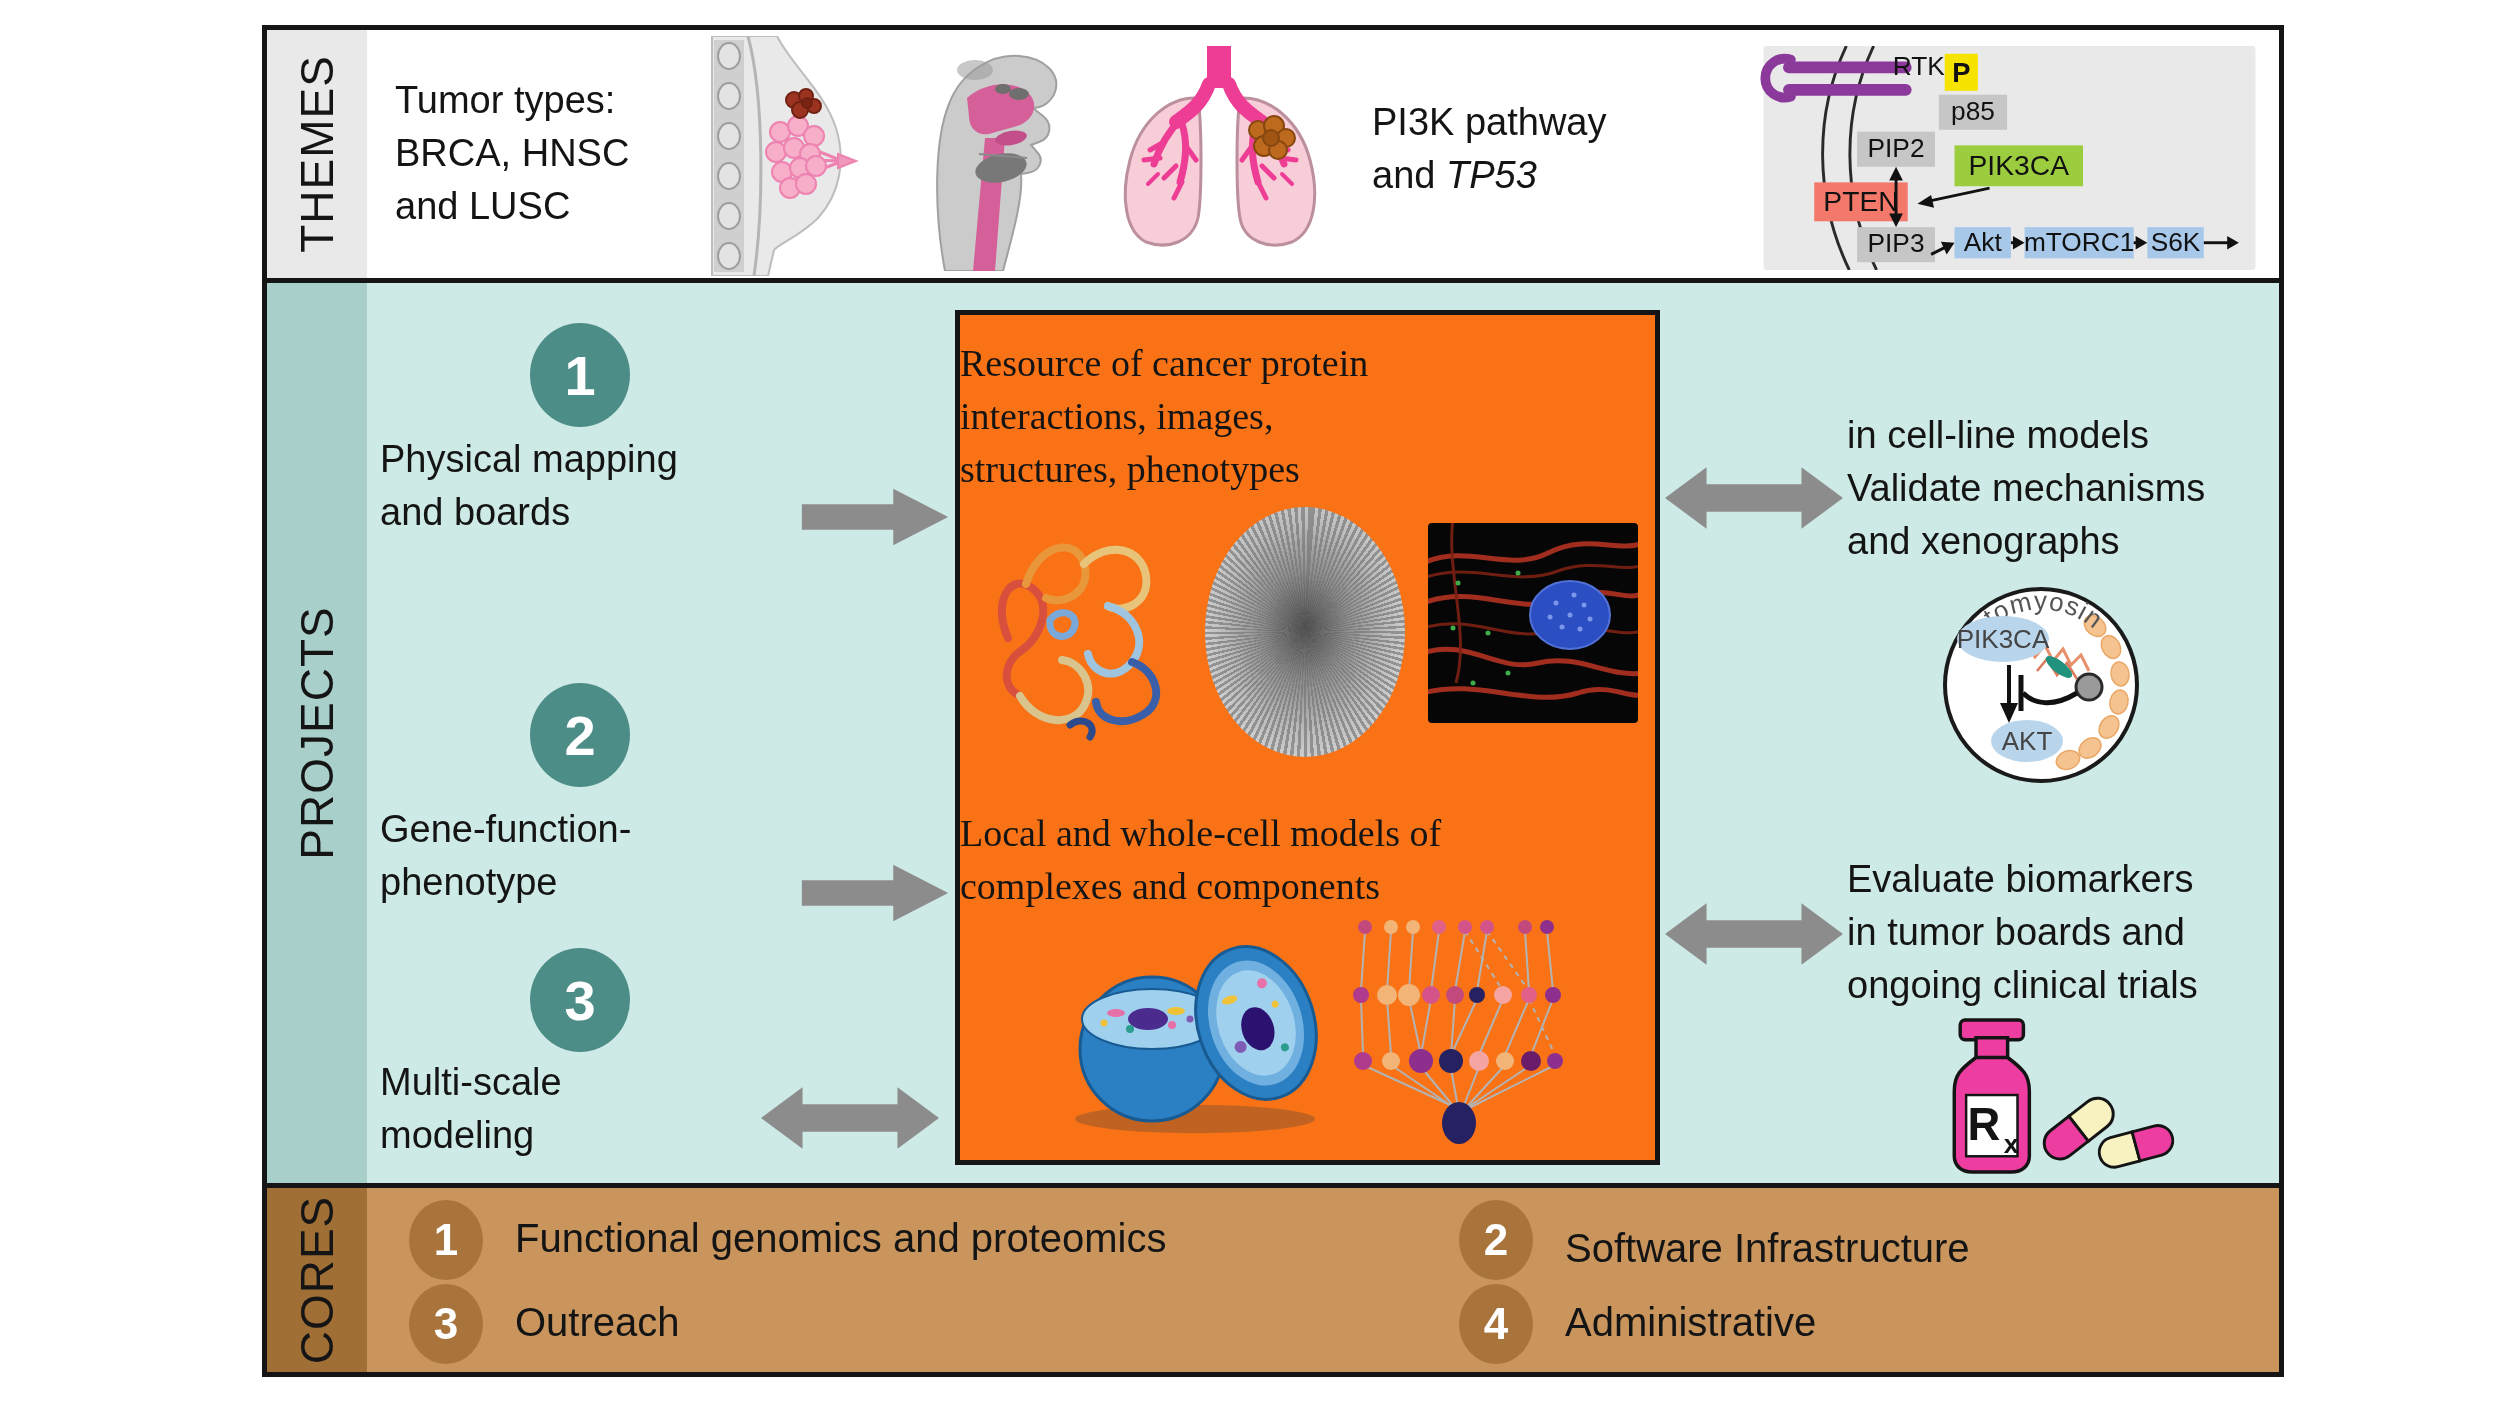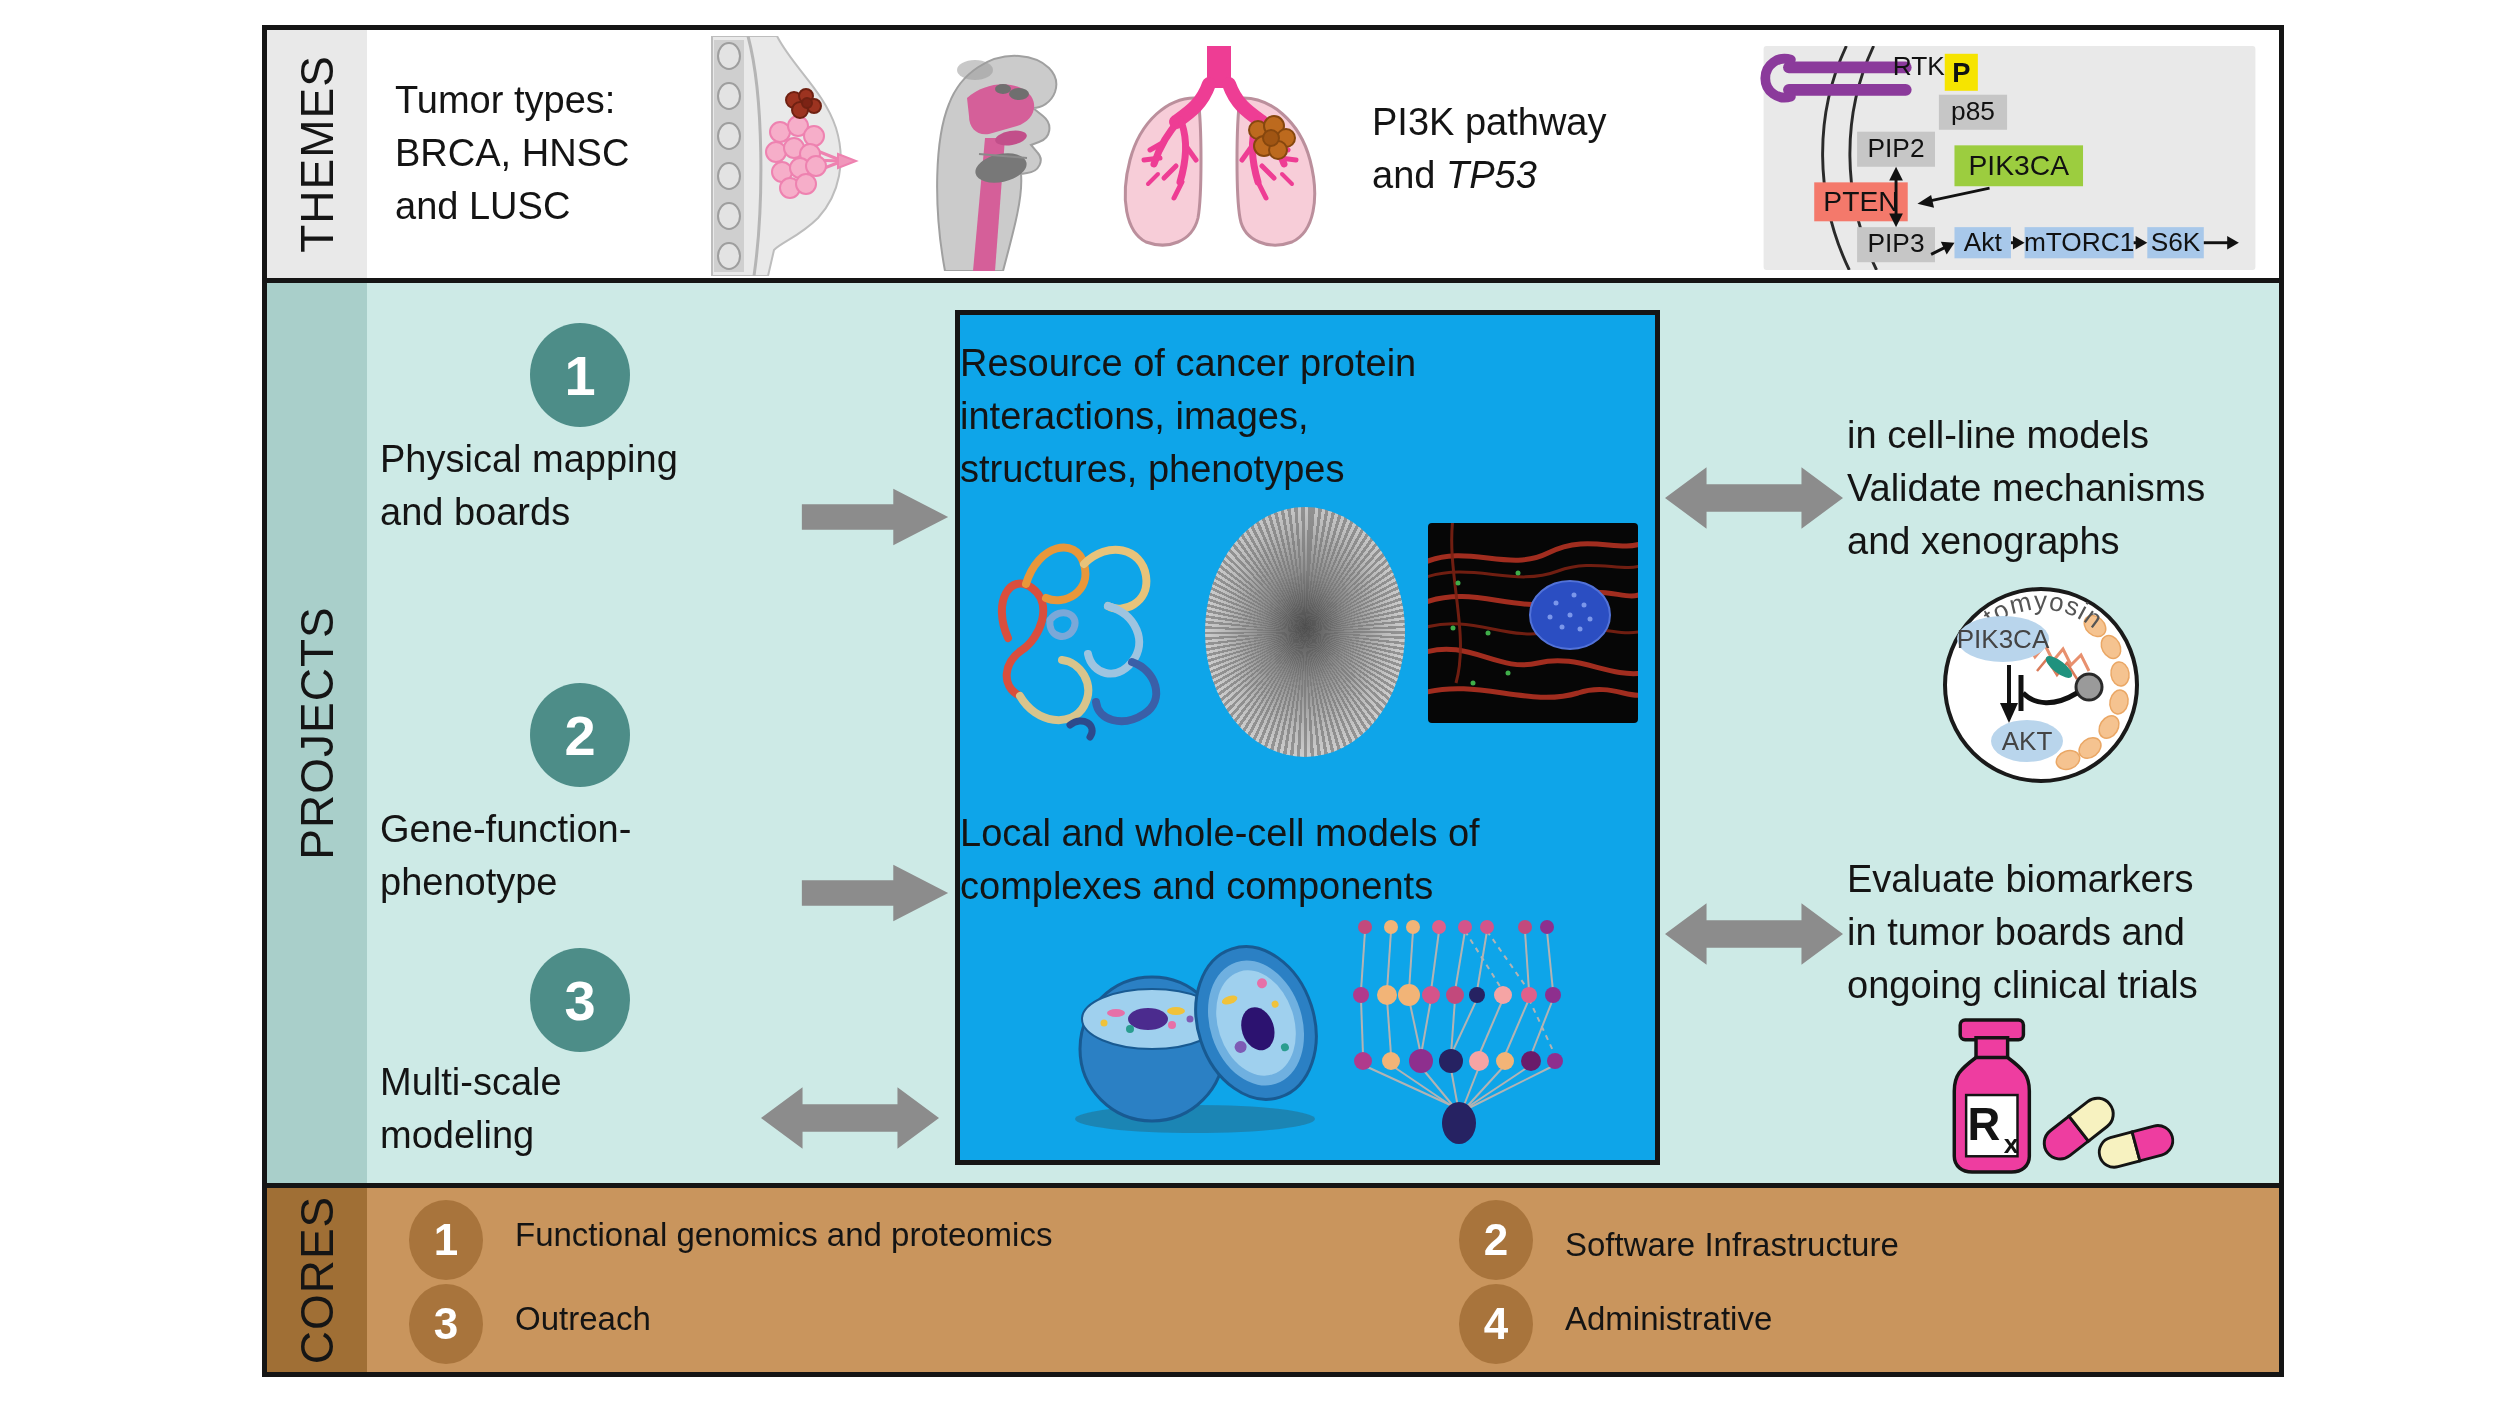--- a/index.html
+++ b/index.html
@@ -18,23 +18,23 @@
   .vlabel{position:absolute;left:50%;top:50%;transform:translate(-50%,-50%) rotate(-90deg);
           font-size:46px;letter-spacing:1px;color:#151515;white-space:nowrap;}
   .abs{position:absolute;}
   .txt{font-size:38px;line-height:53px;color:#141414;}
   .center{text-align:left;}
   .line{display:block;}
   .pcircle{position:absolute;width:100px;height:104px;border-radius:50%;background:#4d8d88;
            color:#fff;font-size:56px;font-weight:bold;display:flex;align-items:center;justify-content:center;}
   .ccircle{position:absolute;width:74px;height:80px;border-radius:50%;background:#a8743c;
            color:#fff;font-size:44px;font-weight:bold;display:flex;align-items:center;justify-content:center;}
-  .ctext{position:absolute;font-size:33px;color:#141414;white-space:nowrap;}
-  .centerbox{position:absolute;left:688px;top:27px;width:705px;height:855px;background:#0ea5e9;
-             border:5px solid #151515;box-sizing:border-box;}
+  .ctext{position:absolute;font-size:40px;color:#141414;white-space:nowrap;}
+  .centerbox{position:absolute;left:688px;top:27px;width:705px;height:855px;background:#f97316;
+             border:5px solid #151515;box-sizing:border-box;font-family:Liberation Serif, serif;}
   .em-sphere{position:absolute;left:245px;top:192px;width:200px;height:250px;border-radius:50%;
      background:
        radial-gradient(ellipse at 50% 48%, rgba(75,75,75,.95) 0%, rgba(128,128,128,.85) 30%,
          rgba(165,165,165,.55) 55%, rgba(214,214,214,.4) 76%, rgba(255,255,255,.95) 97%),
        repeating-conic-gradient(from 3deg, #6d6d6d 0deg 1.6deg, #d2d2d2 1.6deg 3.2deg);}
   .italic{font-style:italic;}
   svg{display:block;}
 </style>
 </head>
 <body>

